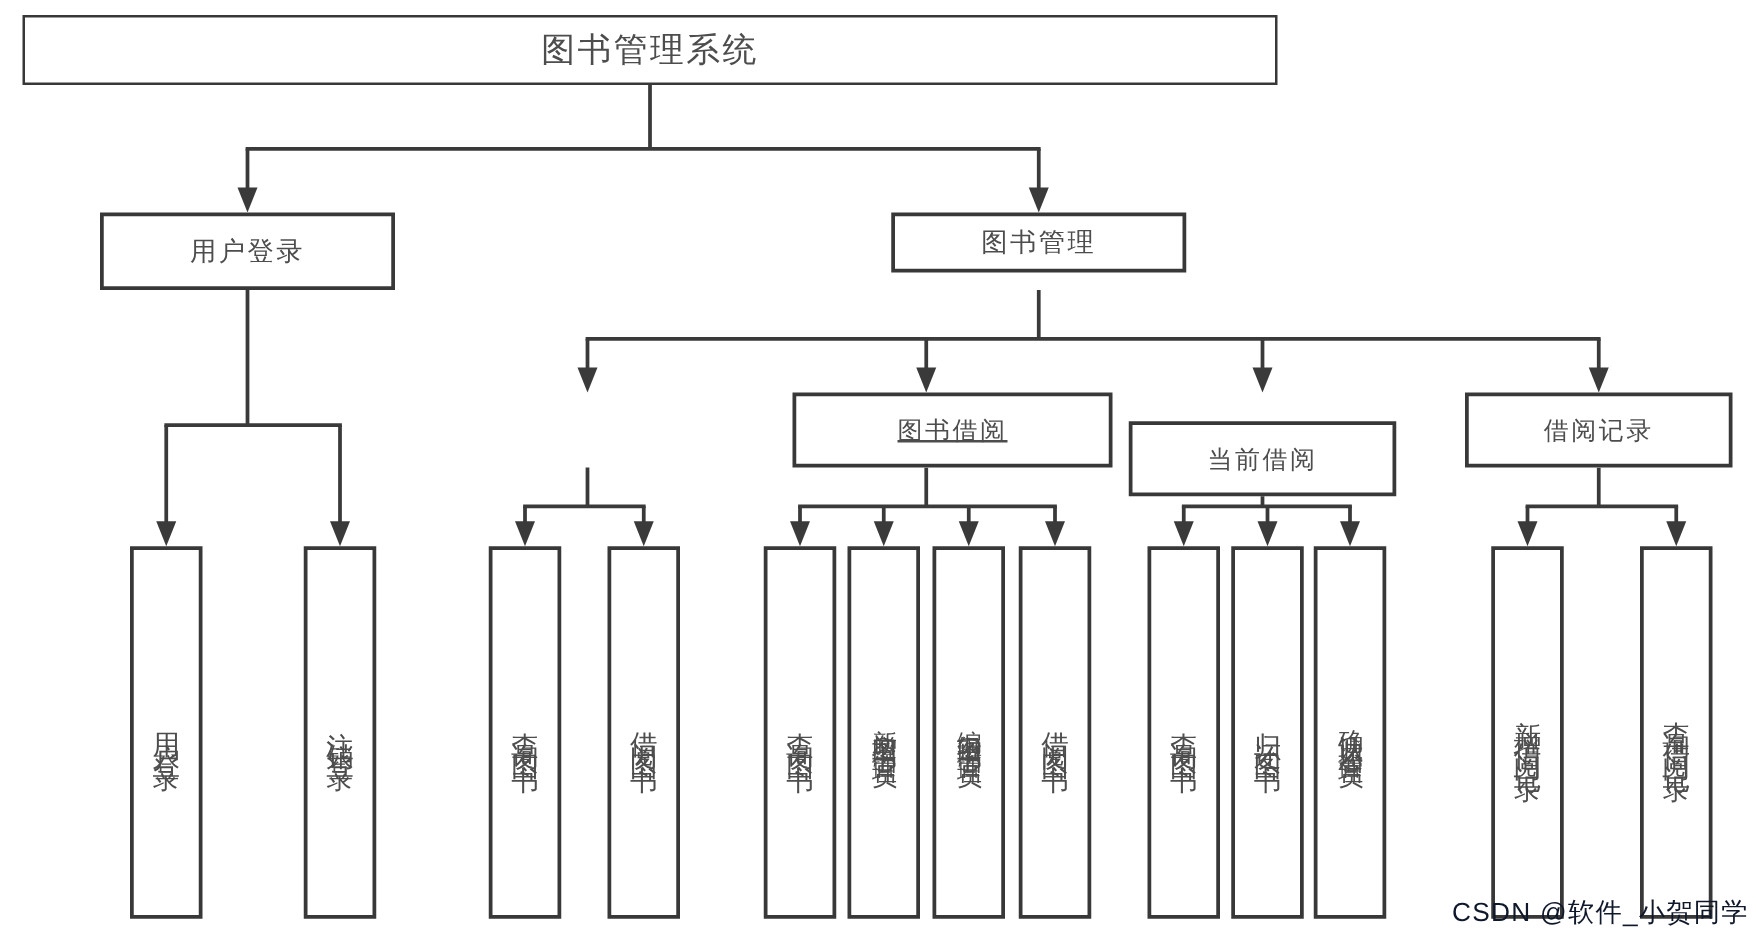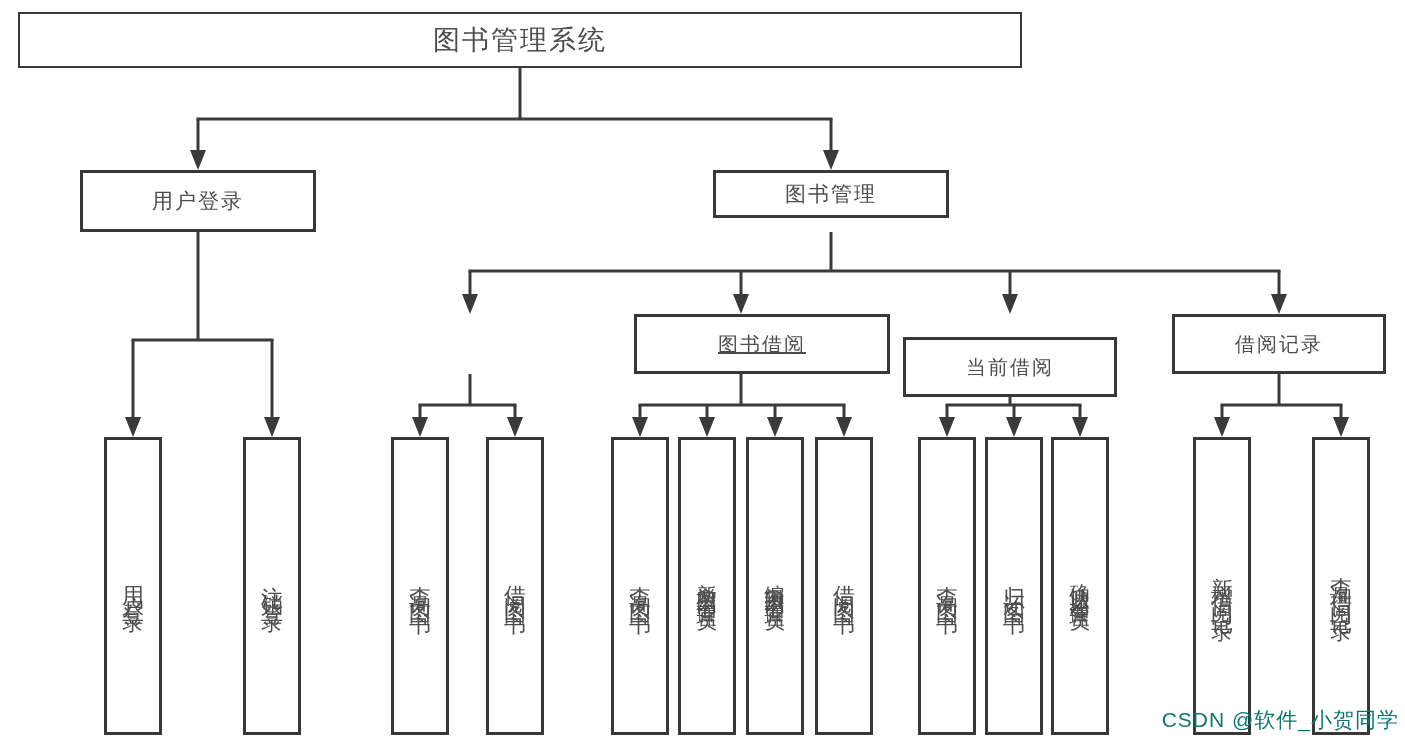--- a/index.html
+++ b/index.html
@@ -16,22 +16,22 @@
   }
   .box.root{border-width:2px;font-size:27px;letter-spacing:2px;}
   .box.lvl1{font-size:21px;letter-spacing:2px;}
   .box.lvl2{font-size:20px;letter-spacing:2px;}
   .box .vtxt{
     writing-mode:vertical-rl;font-size:22px;letter-spacing:9px;line-height:1;
     white-space:nowrap;
   }
   .box .vtxt.long{font-size:20px;letter-spacing:4px;}
   .watermark{
-    position:absolute;right:6px;bottom:13px;font-size:21px;letter-spacing:1px;
-    color:#0f766e;white-space:nowrap;pointer-events:none;
+    position:absolute;right:6px;bottom:3px;font-size:21px;letter-spacing:1px;
+    color:#0f172a;white-space:nowrap;pointer-events:none;
   }
 </style>
 </head>
 <body>
 
 <div id="canvas">
 
   <svg class="wires" viewBox="0 0 1405 747">
 
     <line x1="520" y1="68" x2="520" y2="119"></line>

